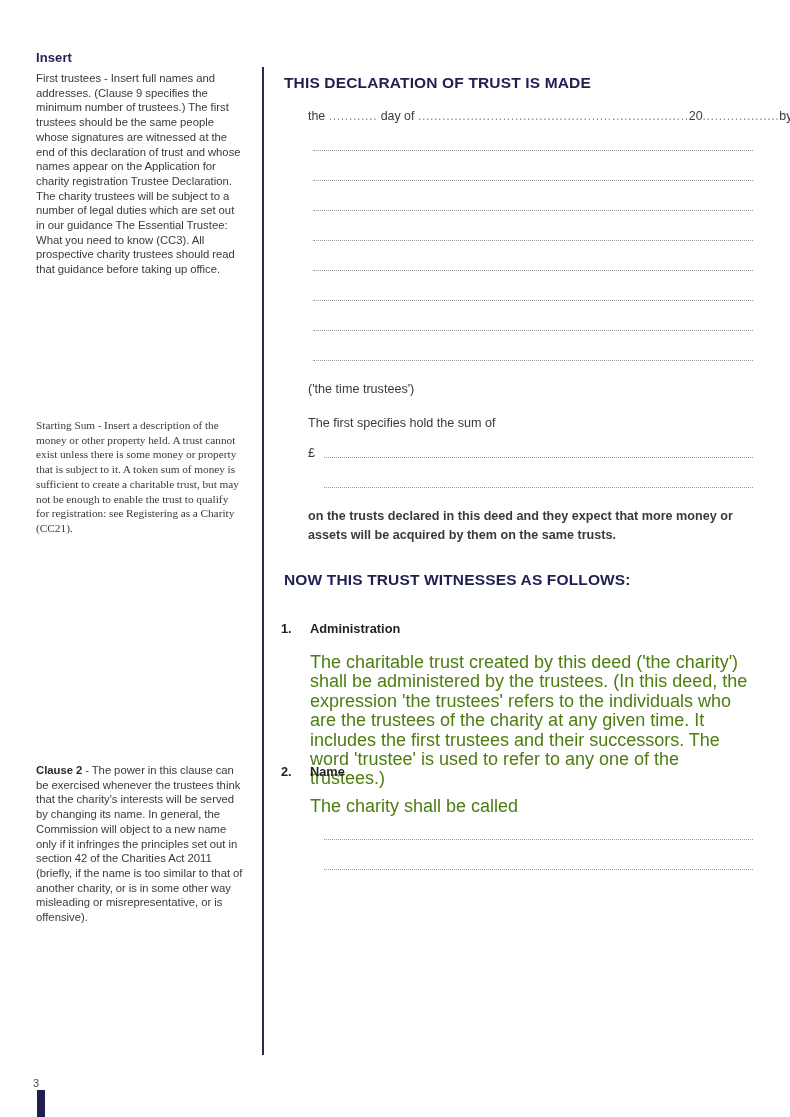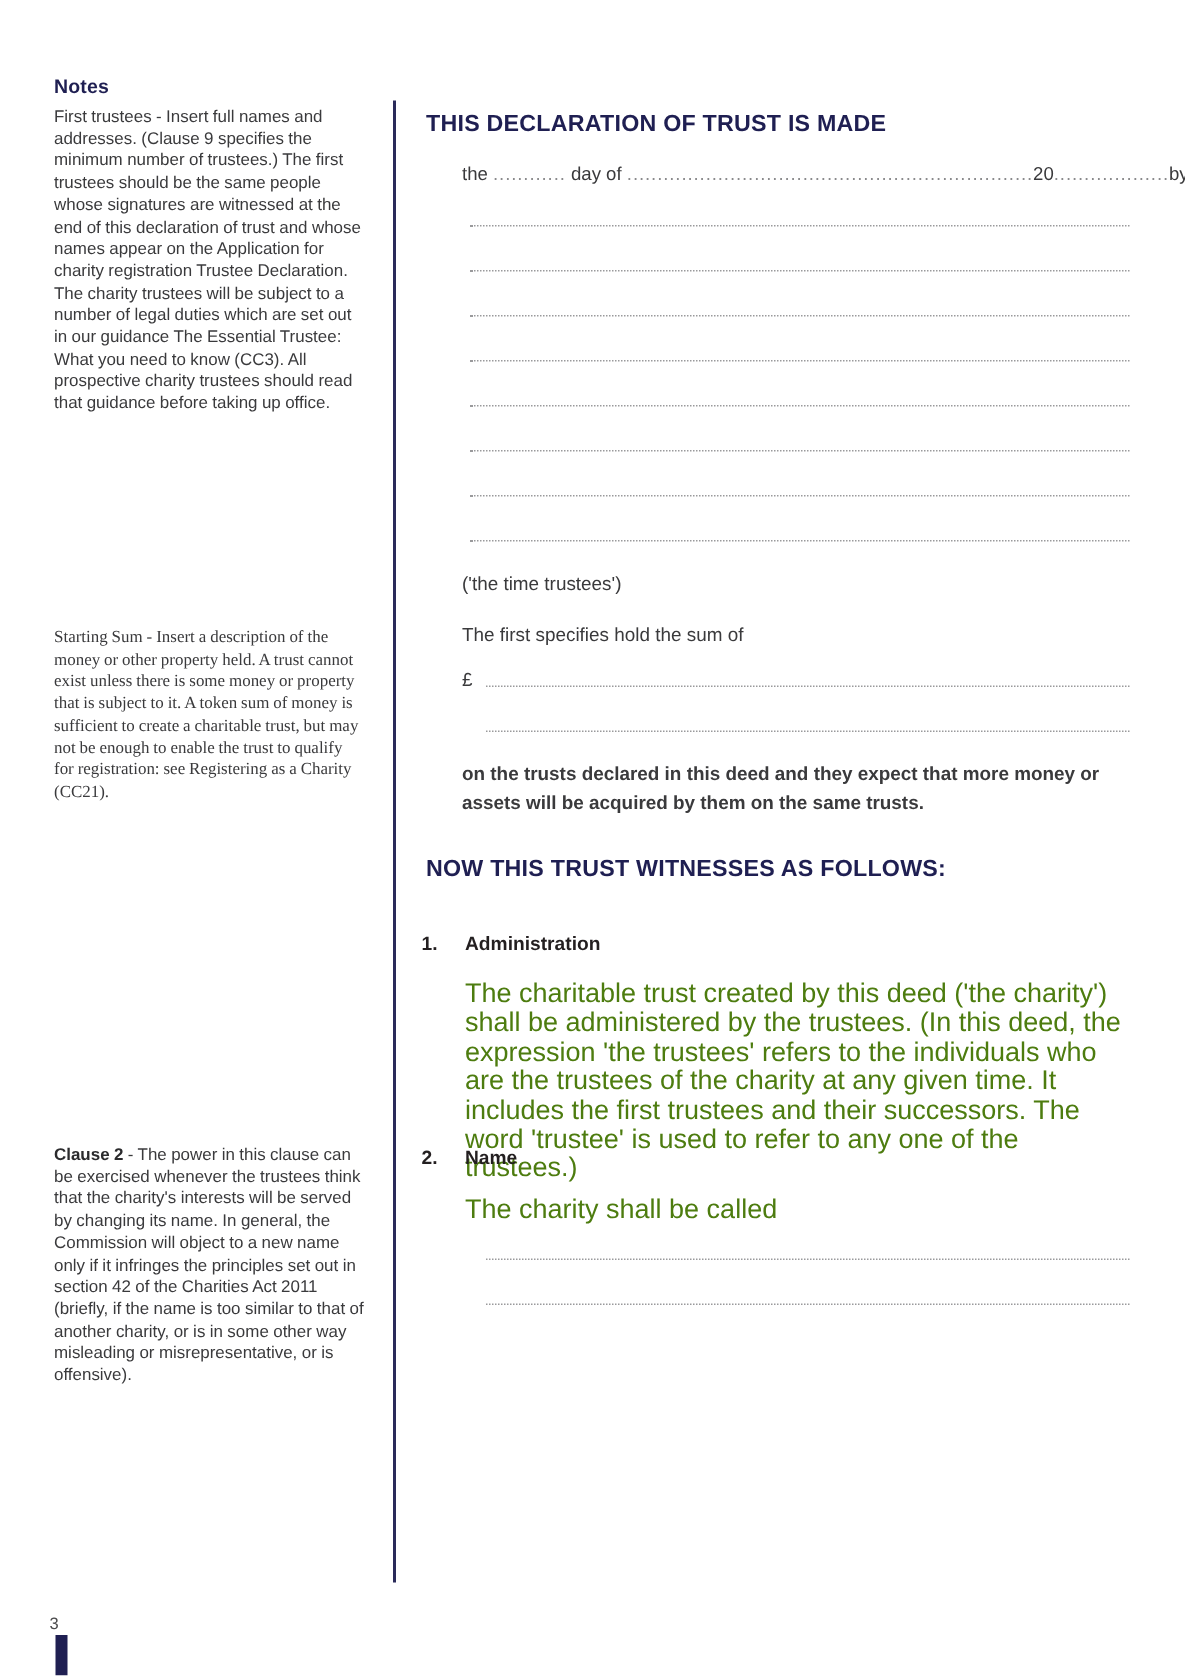--- a/index.html
+++ b/index.html
@@ -161,21 +161,21 @@
     top: 1090px;
     width: 8px;
     height: 27px;
     background: #1f1f52;
   }
 </style>
 </head>
 <body>
 
 <div id="notes-column">
-  <div id="notes-title">Notes</div>
+  <div id="notes-title">Insert</div>
 </div>
 
 <div class="note-block" id="note-first-trustees">
   <span>First trustees - Insert full names and addresses. (Clause 9 specifies the minimum number of trustees.) The first trustees should be the same people whose signatures are witnessed at the end of this declaration of trust and whose names appear on the Application for charity registration Trustee Declaration. The charity trustees will be subject to a number of legal duties which are set out in our guidance The Essential Trustee: What you need to know (CC3). All prospective charity trustees should read that guidance before taking up office.</span>
 </div>
 
 <div class="note-block" id="note-starting-sum">
   <span>Starting Sum - Insert a description of the money or other property held. A trust cannot exist unless there is some money or property that is subject to it. A token sum of money is sufficient to create a charitable trust, but may not be enough to enable the trust to qualify for registration: see Registering as a Charity (CC21).</span>
 </div>
 

